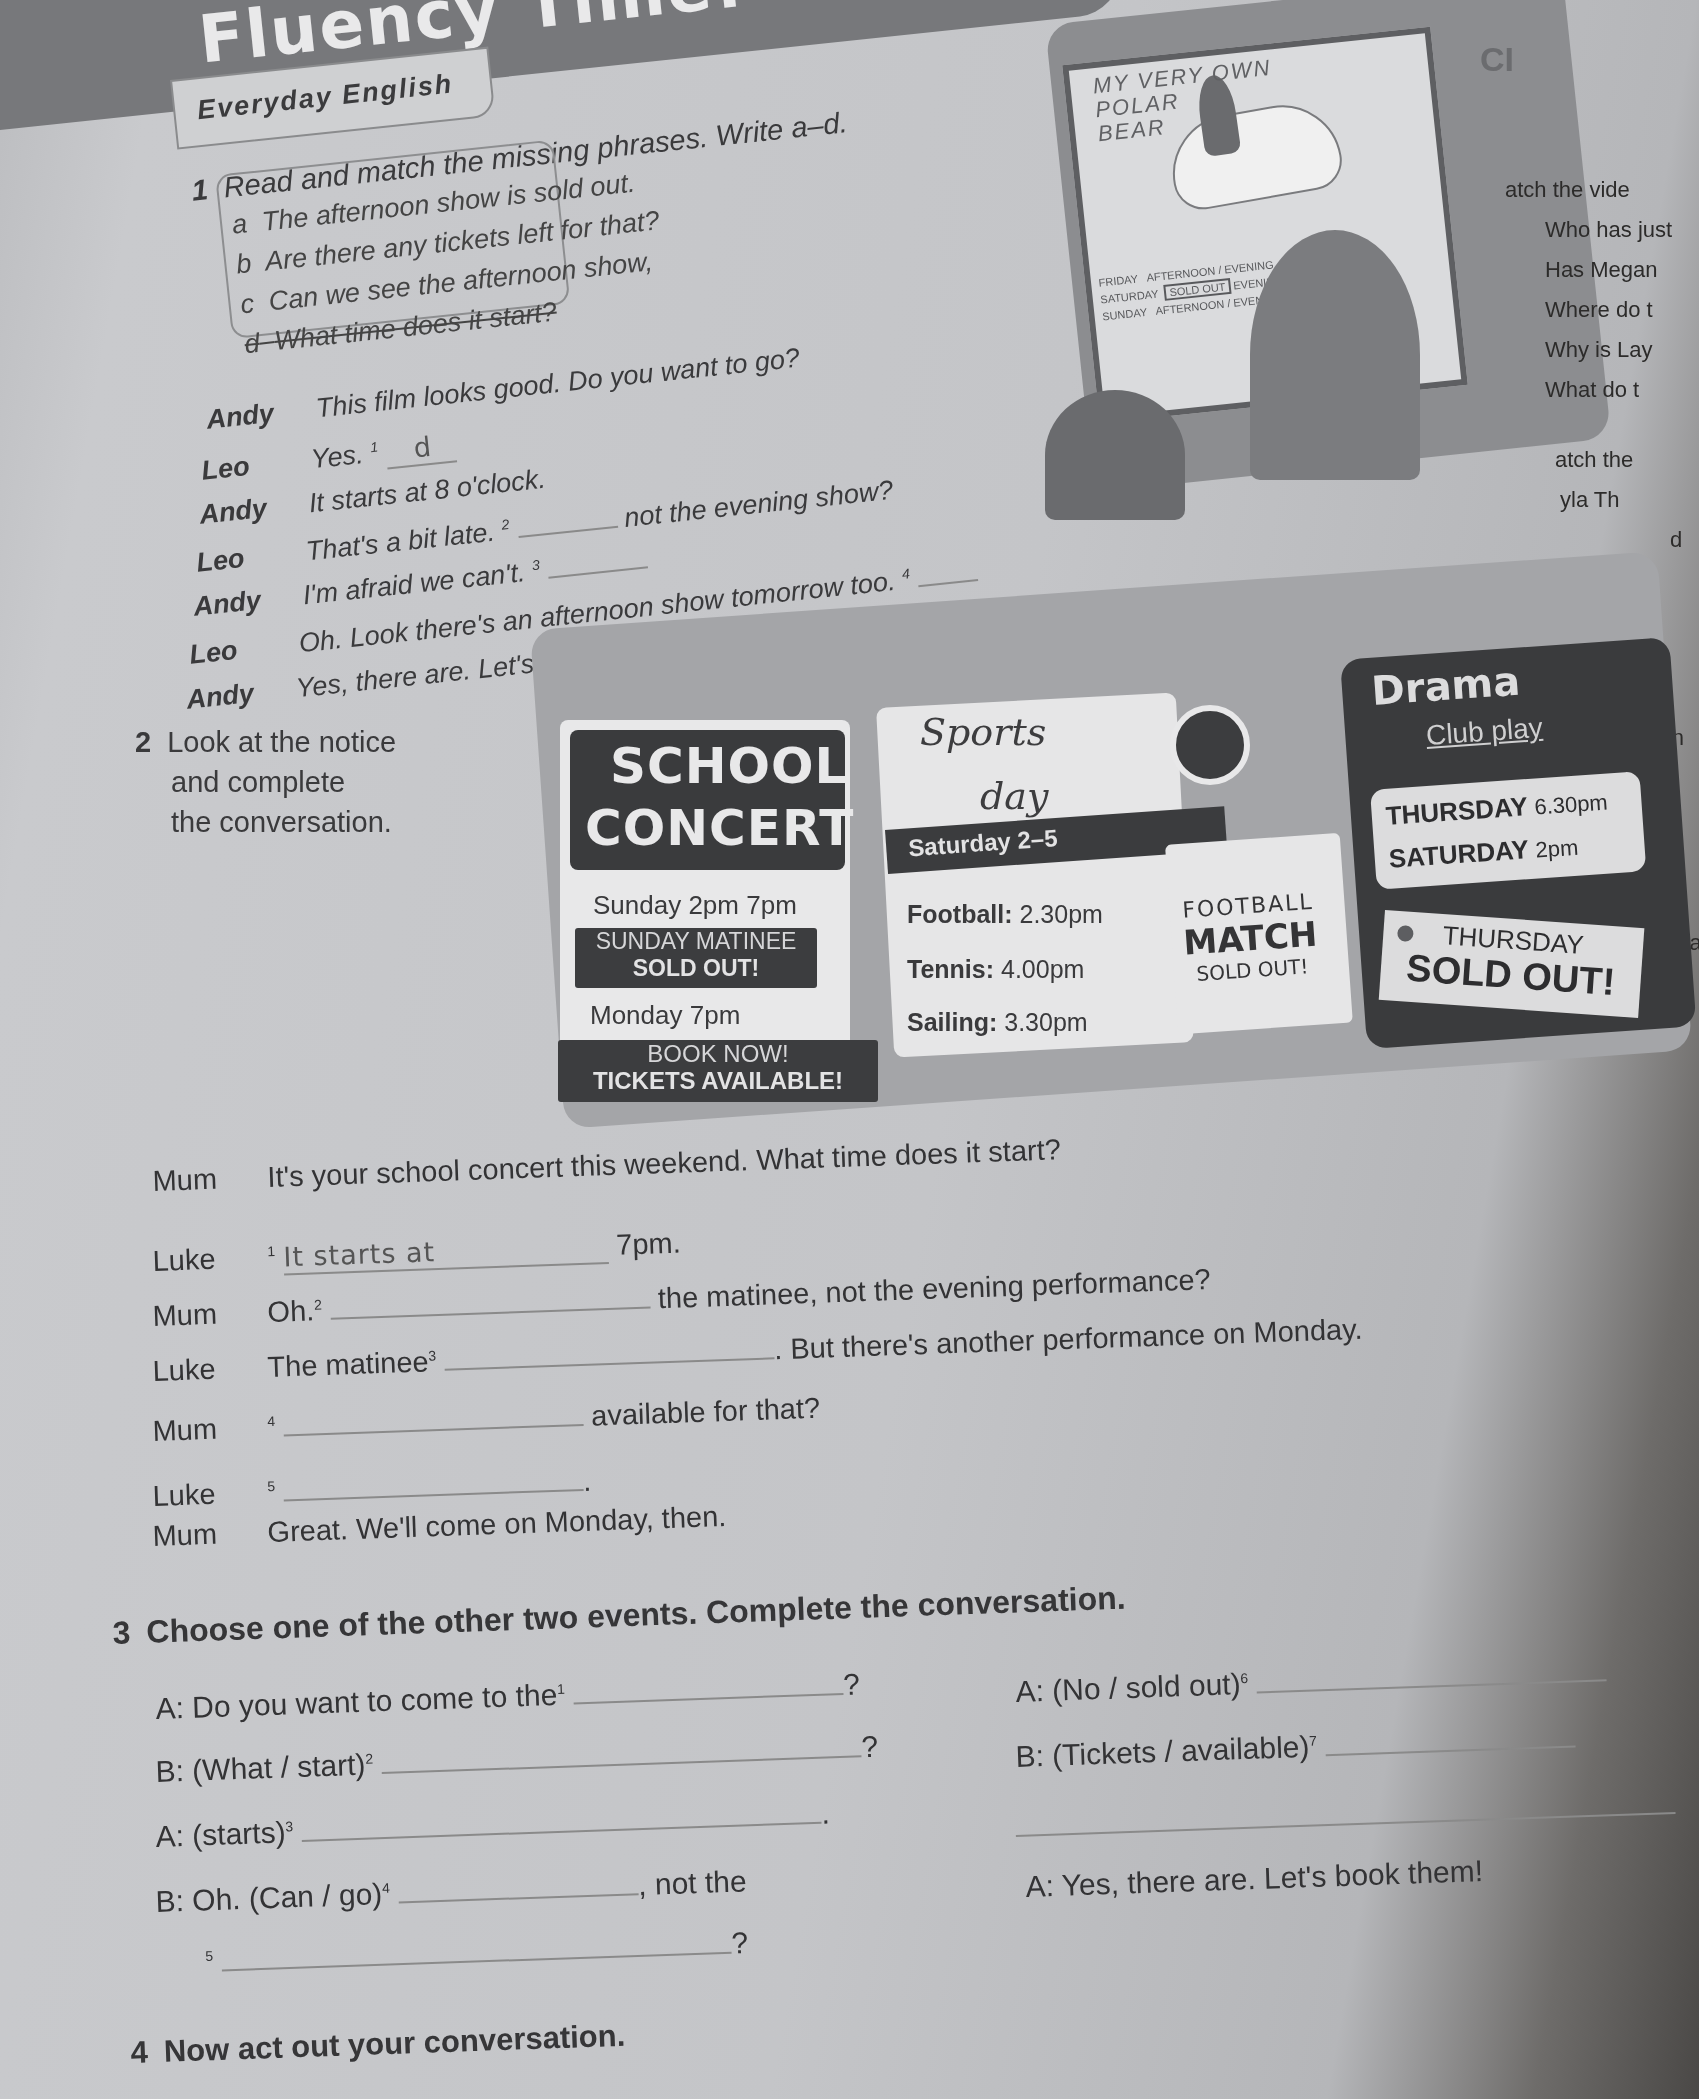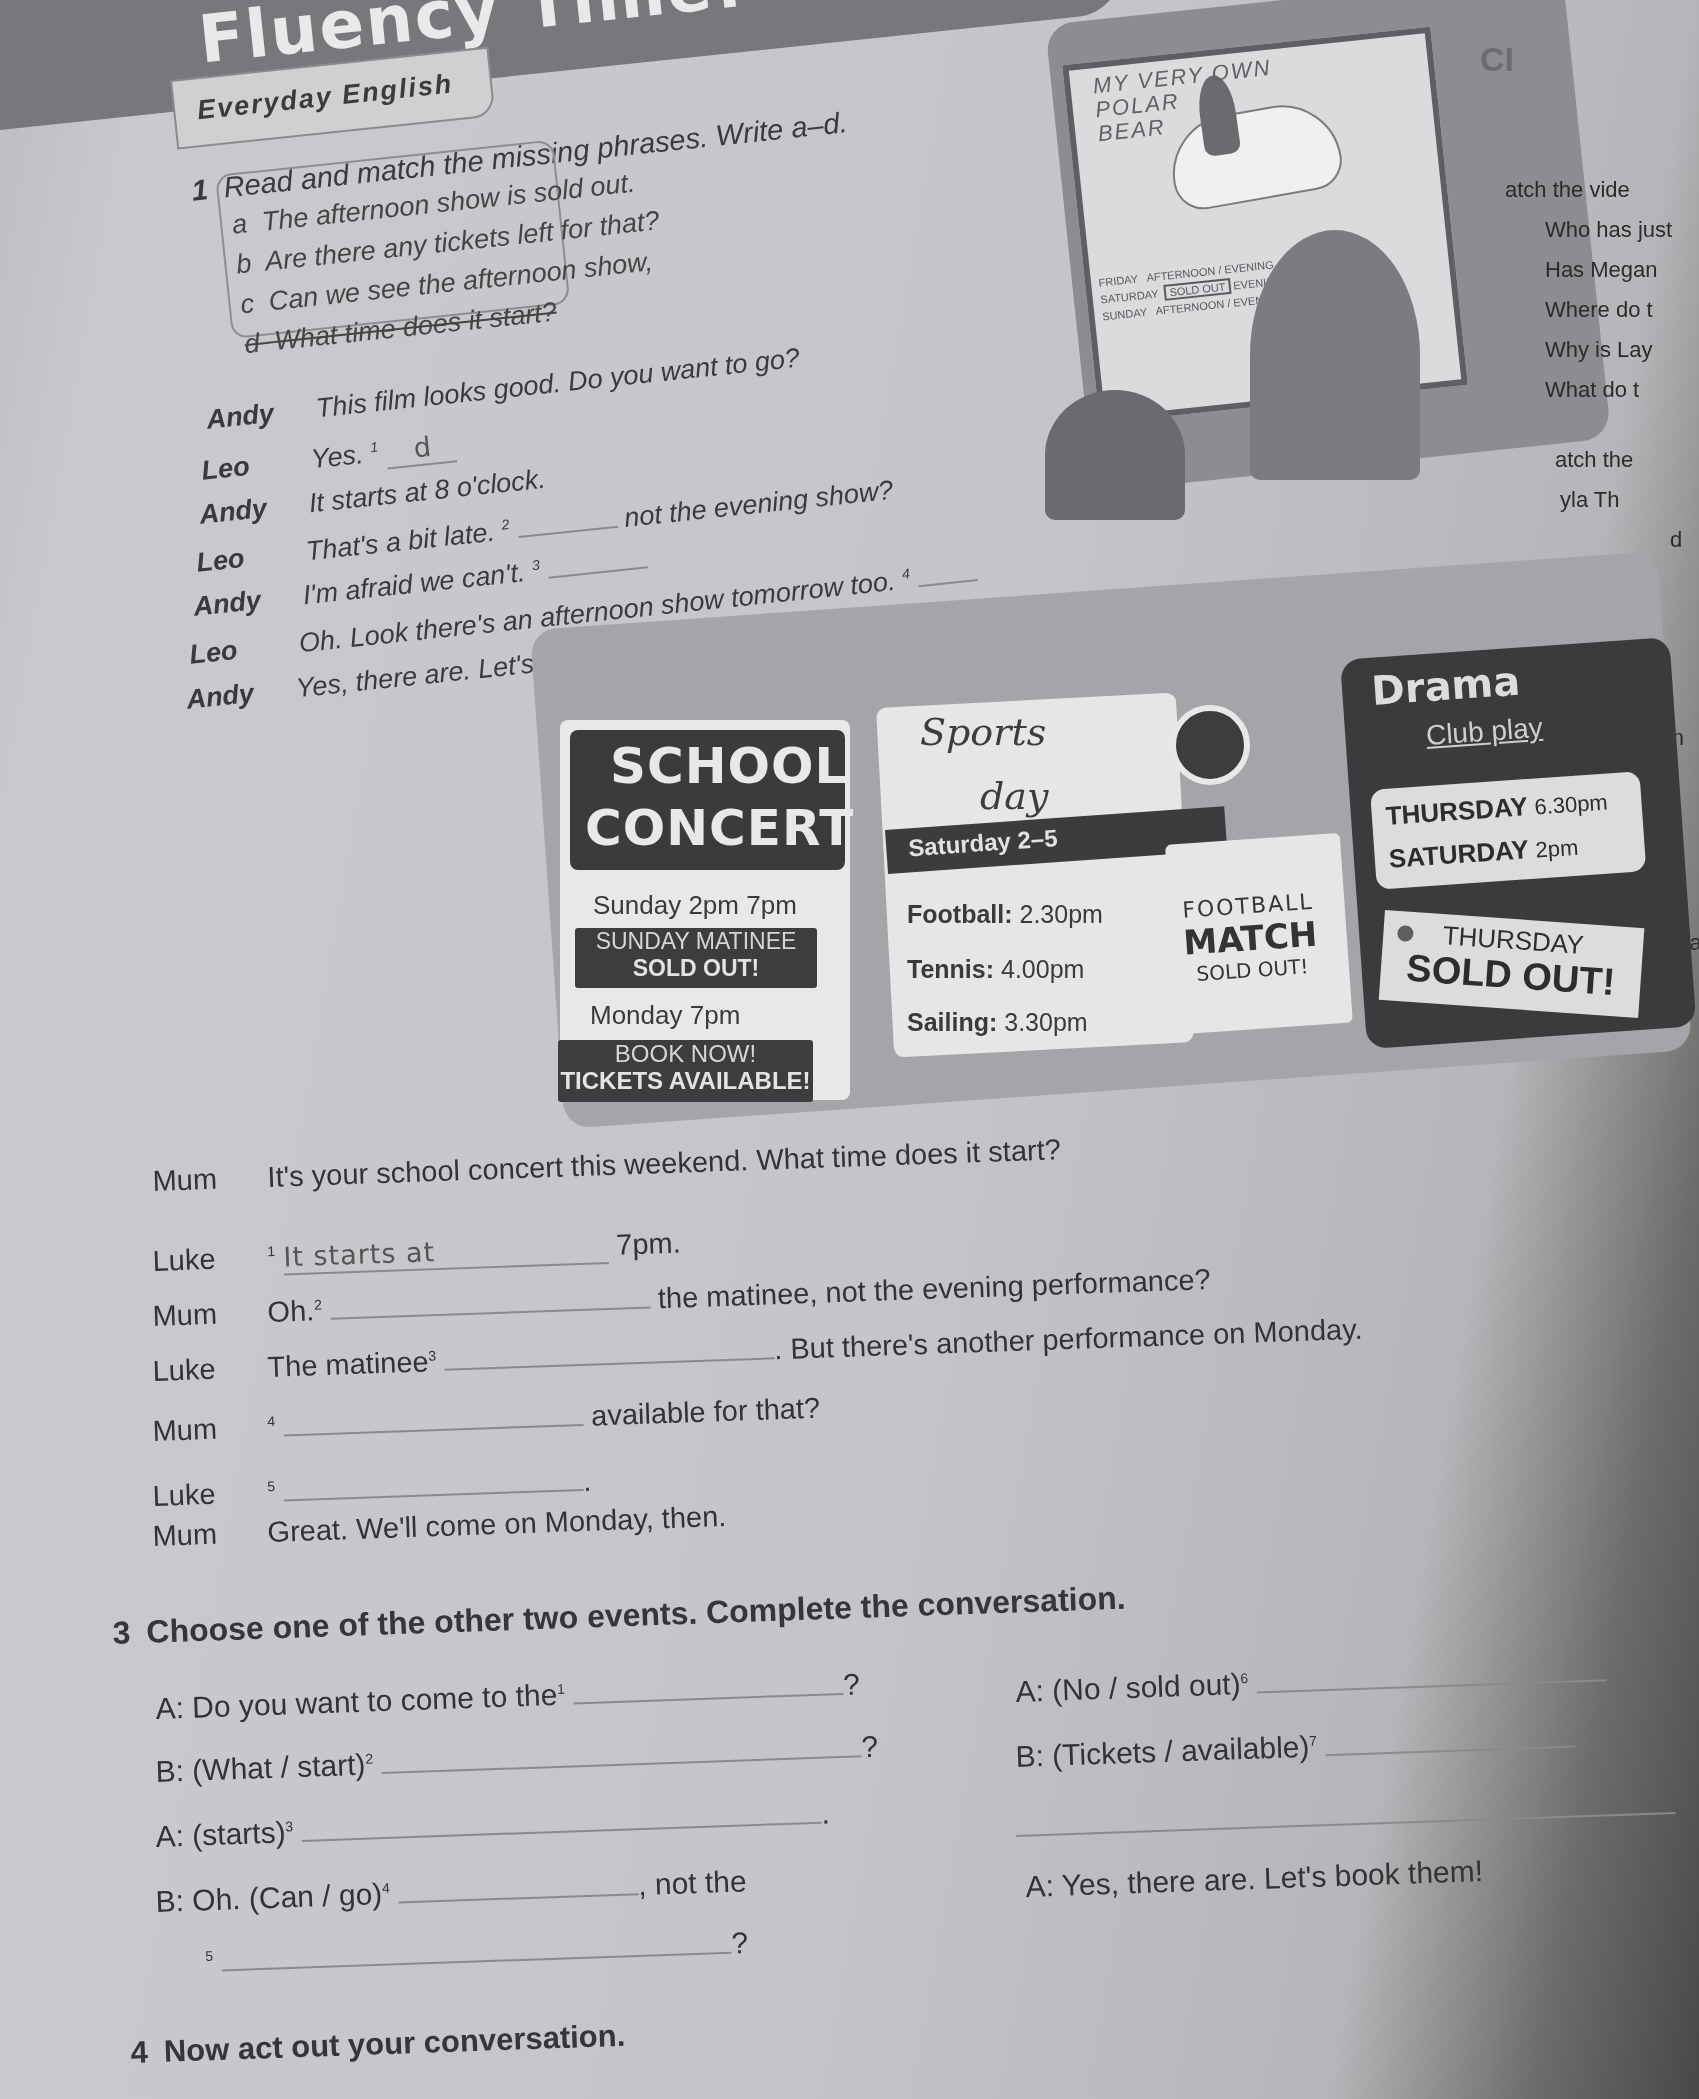--- a/index.html
+++ b/index.html
@@ -193,36 +193,41 @@
     <div style="margin-left:55px;">yla   Th</div>
     <div style="margin-left:165px;">d</div>
     <div style="margin-left:75px;">egan  T</div>
     <div style="margin-left:80px;">yla</div>
   </div>
   <div class="abs" style="left:1635px; top:725px; font-size:22px; color:#2c2b2a;">egan</div>
   <div class="abs" style="left:1655px; top:875px; font-size:22px; color:#2c2b2a;">yla</div>
   <div class="abs" style="left:1665px; top:930px; font-size:22px; color:#2c2b2a;">ega</div>
   <div class="abs" style="left:1670px; top:1000px; font-size:22px; color:#2c2b2a;">or</div>
 
+  <div class="abs ex-heading" style="left:135px; top:722px; font-style:normal; line-height:40px; font-size:29px;">
+    <div><span class="ex-num">2</span><span>Look at the notice</span></div>
+    <div style="padding-left:36px;">and complete</div>
+    <div style="padding-left:36px;">the conversation.</div>
+  </div>
 
   <div class="abs board"></div>
 
   <div class="abs concert-notice"></div>
   <div class="abs concert-head"></div>
   <div class="abs concert-title">
     <div style="padding-left:25px;">SCHOOL</div>
     <div>CONCERT</div>
   </div>
   <div class="abs concert-text" style="left:593px; top:890px;">Sunday 2pm 7pm</div>
   <div class="abs dark-strip" style="left:575px; top:928px; width:242px; height:60px;">
     <div>SUNDAY MATINEE</div>
     <b>SOLD OUT!</b>
   </div>
   <div class="abs concert-text" style="left:590px; top:1000px;">Monday 7pm</div>
-  <div class="abs dark-strip" style="left:558px; top:1040px; width:255px; height:62px; font-size:24px;">
+  <div class="abs dark-strip" style="left:558px; top:1040px; width:320px; height:62px; font-size:24px;">
     <div>BOOK NOW!</div>
     <b>TICKETS AVAILABLE!</b>
   </div>
 
   <div class="abs sports-notice"></div>
   <div class="abs sports-title">
     <div>Sports</div>
     <div style="padding-left:60px;">day</div>
   </div>
   <div class="abs ball" style="left:1170px; top:705px; width:80px; height:80px;"></div>

